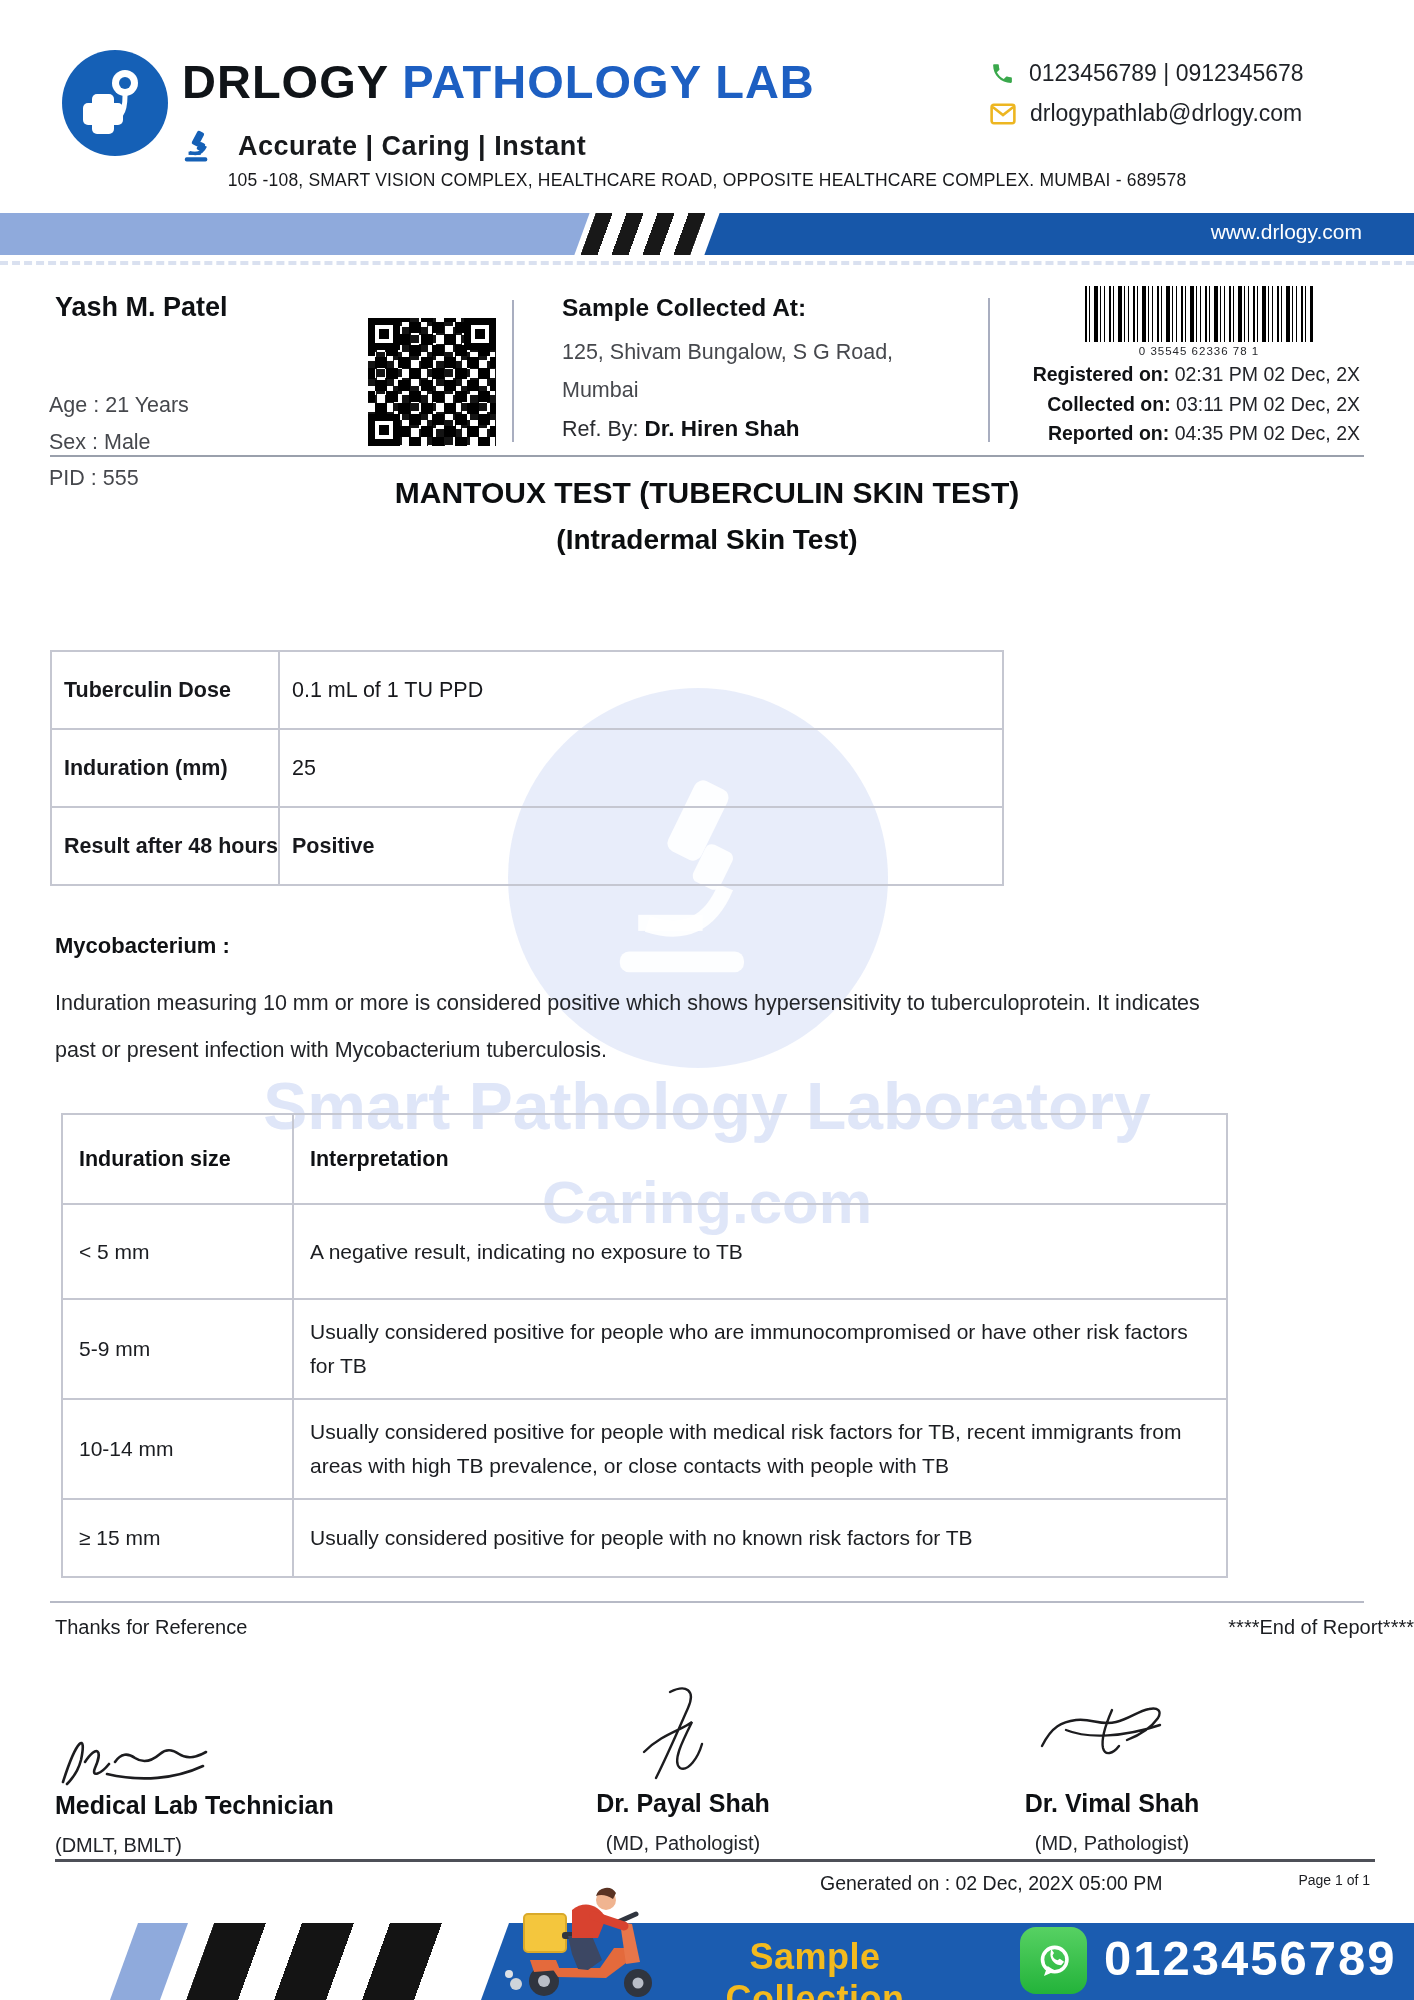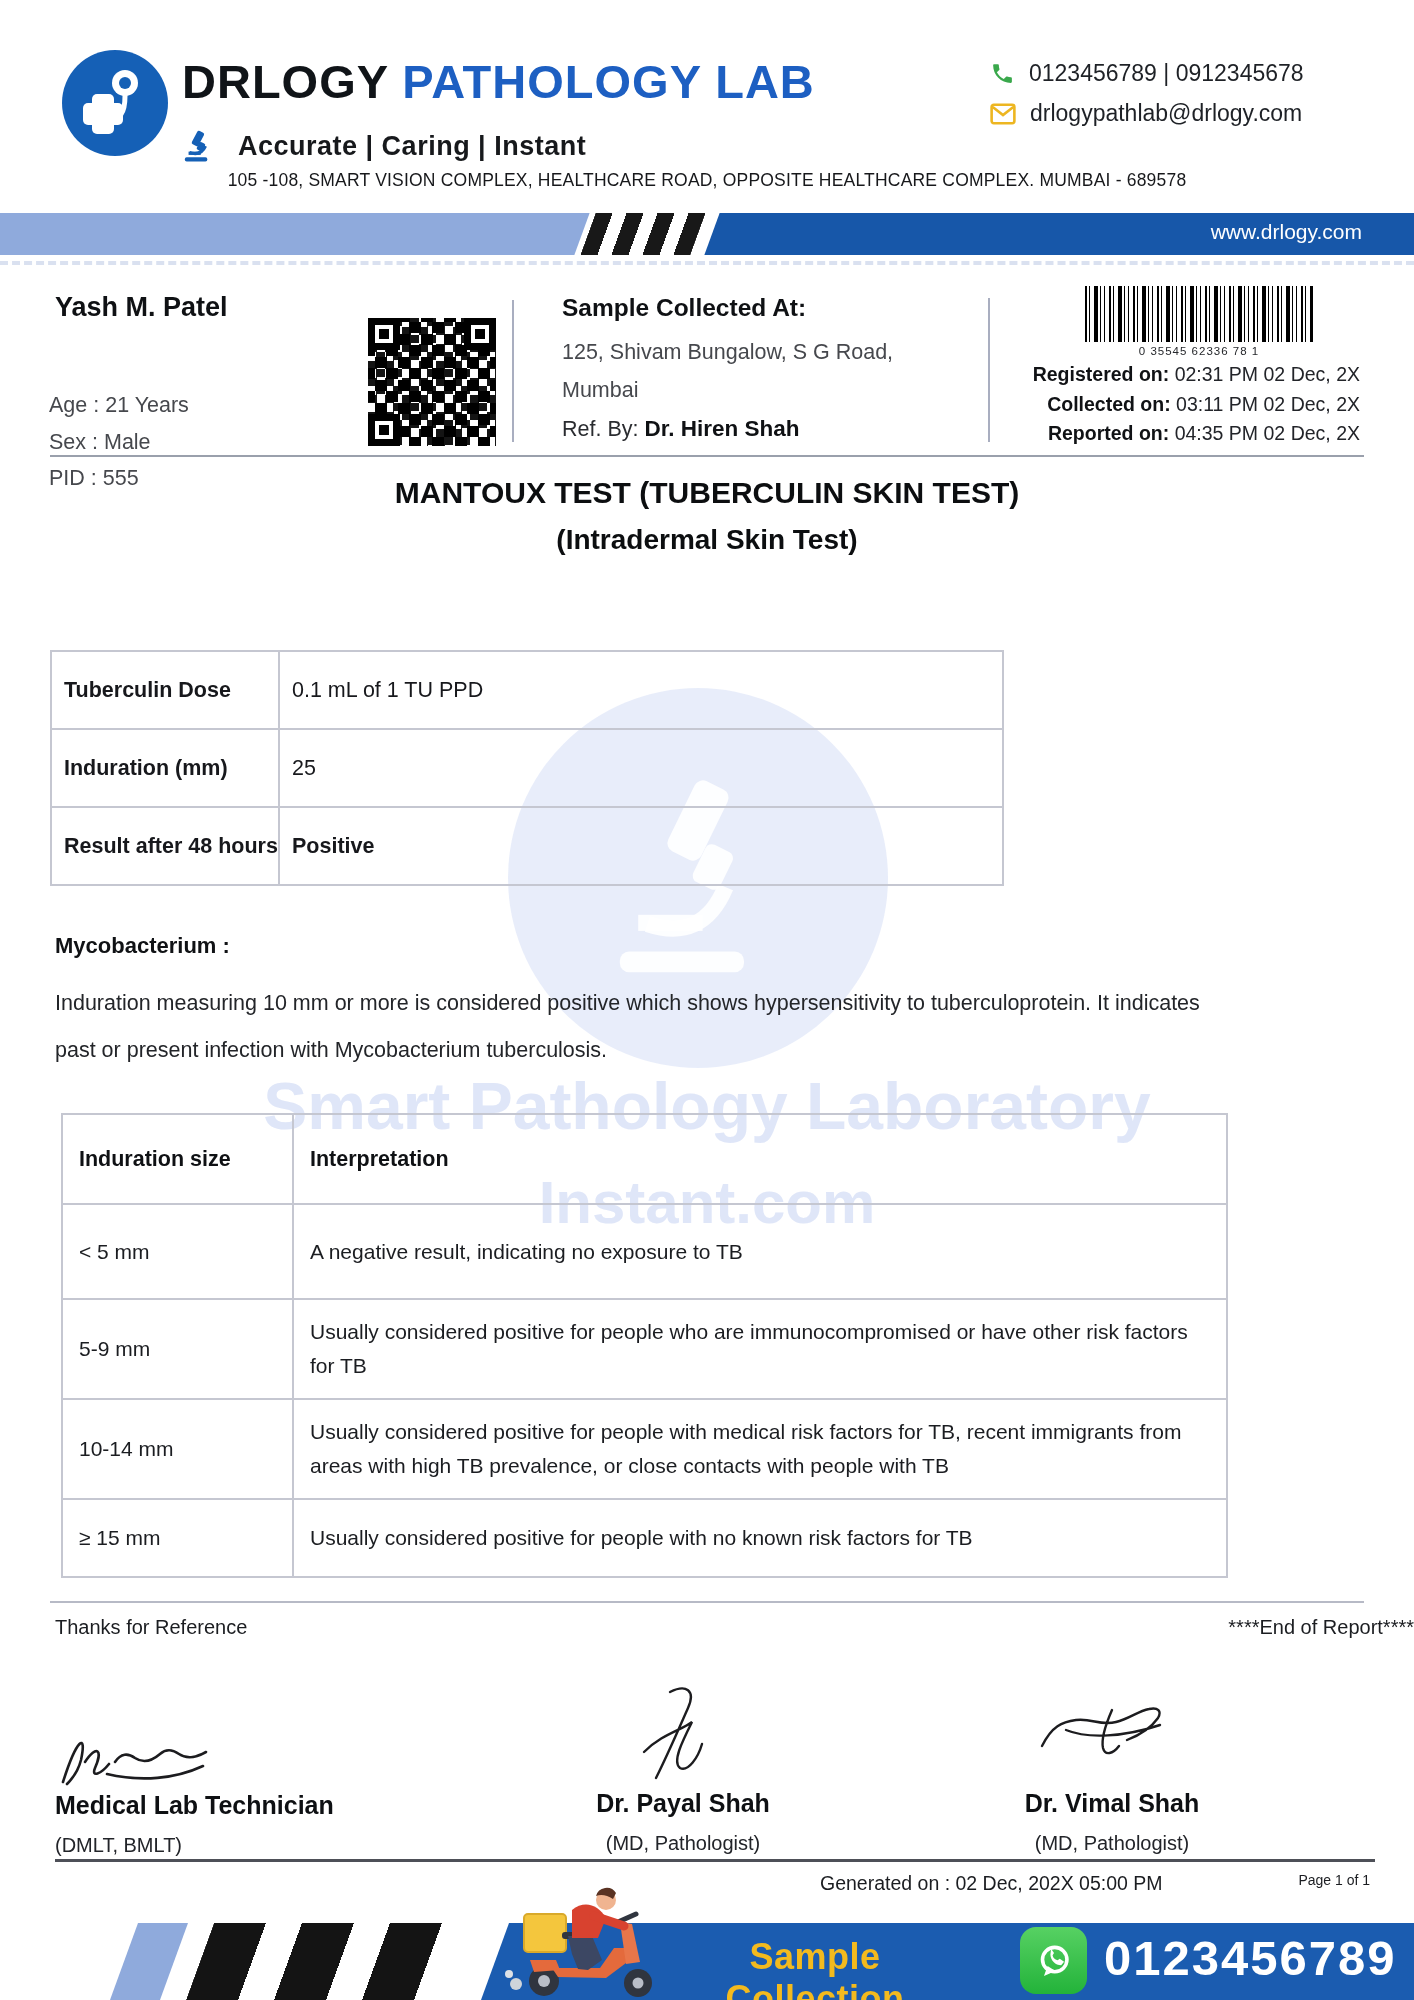--- a/index.html
+++ b/index.html
@@ -235,21 +235,21 @@
   <div class="wm-circle">
     <svg width="230" height="230" viewBox="0 0 100 100">
       <rect x="42" y="8" width="16" height="34" rx="4" transform="rotate(26 50 25)" fill="#fff" opacity=".9"></rect>
       <rect x="50" y="36" width="13" height="18" rx="3" transform="rotate(26 56 45)" fill="#fff" opacity=".9"></rect>
       <path d="M28 70 q24 8 34 -16" stroke="#fff" stroke-width="7" fill="none" opacity=".9"></path>
       <rect x="24" y="66" width="28" height="7" fill="#fff" opacity=".9"></rect>
       <rect x="16" y="82" width="54" height="9" rx="4" fill="#fff" opacity=".9"></rect>
     </svg>
   </div>
   <div class="wm-line wm-l1">Smart Pathology Laboratory</div>
-  <div class="wm-line wm-l2">Instant.com</div>
+  <div class="wm-line wm-l2">Caring.com</div>
 
   <div class="title1">MANTOUX TEST (TUBERCULIN SKIN TEST)</div>
   <div class="title2">(Intradermal Skin Test)</div>
 
   <table class="rtable">
     <tbody>
         <tr>
       <td class="lab">Tuberculin Dose</td>
       <td>0.1 mL of 1 TU PPD</td>
     </tr>

